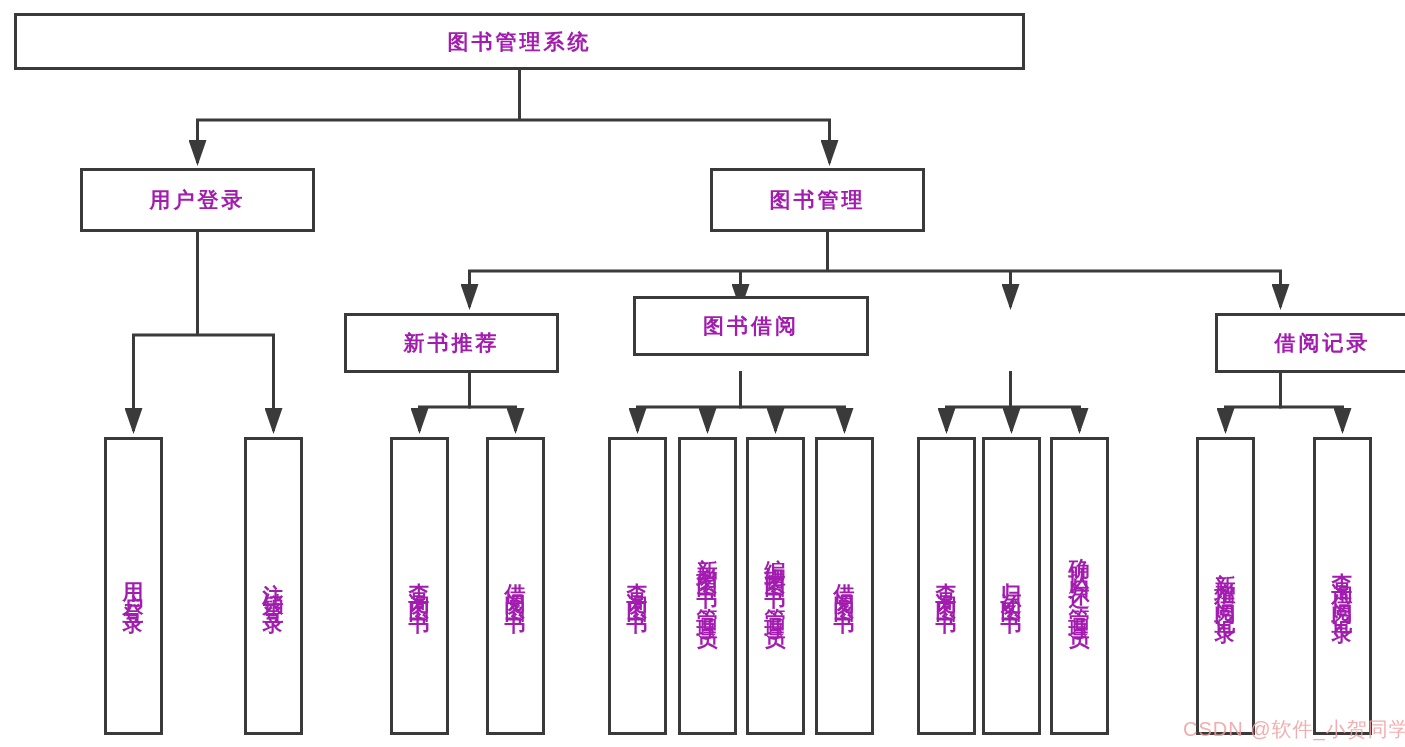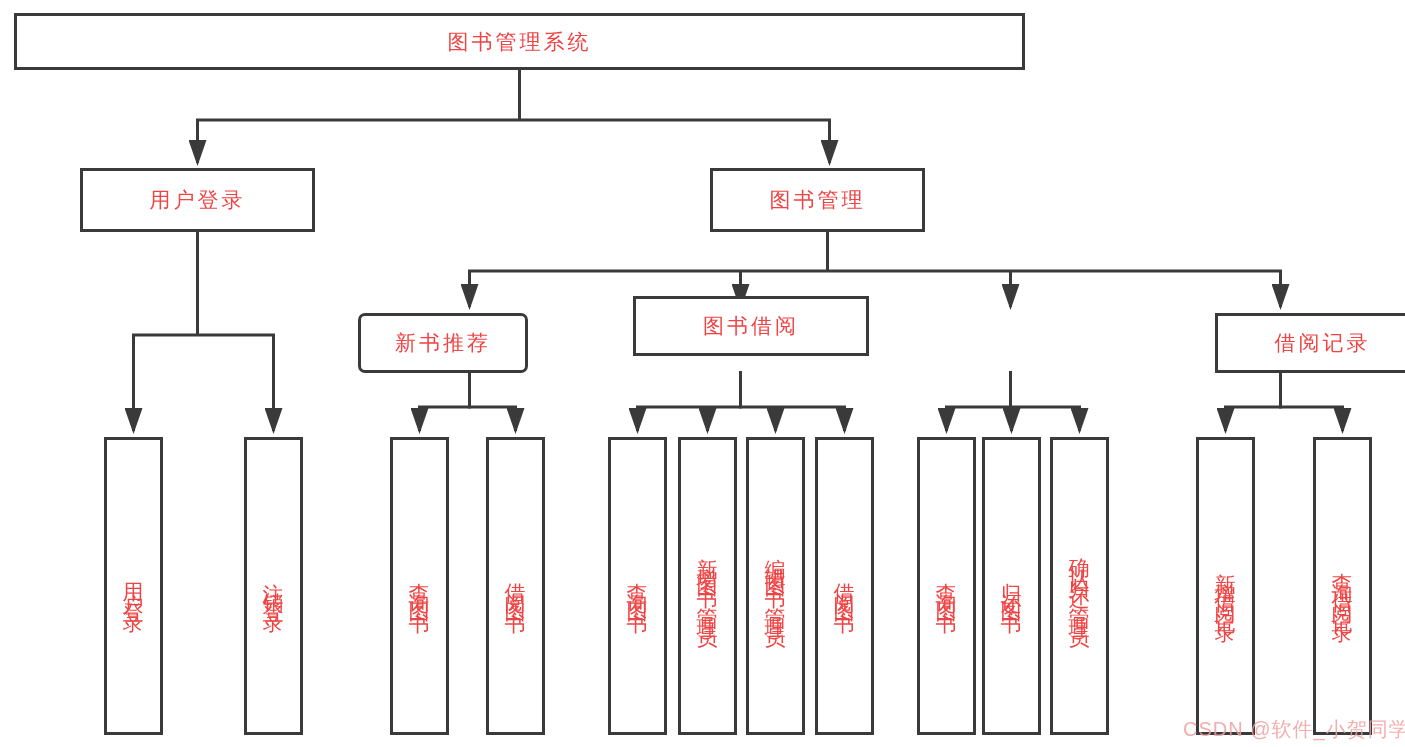--- a/index.html
+++ b/index.html
@@ -12,21 +12,22 @@
   }
   .wires { position:absolute; left:0; top:0; }
   .box {
     position:absolute;
     box-sizing:border-box;
     background:#ffffff;
     border:3px solid #3a3a3a;
     display:flex;
     align-items:center;
     justify-content:center;
-    color:#ef4444;
+    color:#a21caf;
+    font-weight:bold;
   }
   .box.h { font-size:21px; letter-spacing:3px; white-space:nowrap; }
   .box.v .vtxt {
     writing-mode:vertical-rl;
     text-orientation:mixed;
     font-size:21px;
     letter-spacing:10px;
     line-height:1.1;
   }
   .watermark {
@@ -88,21 +89,21 @@
       <line x1="1225.5" y1="407" x2="1225.5" y2="431" marker-end="url(#arr)"></line>
       <line x1="1342.5" y1="407" x2="1342.5" y2="431" marker-end="url(#arr)"></line>
     </g>
   </svg>
 
   <div class="box h" style="left:14px;top:13px;width:1011px;height:57px;">图书管理系统</div>
 
   <div class="box h" style="left:80px;top:168px;width:235px;height:64px;">用户登录</div>
   <div class="box h" style="left:710px;top:168px;width:215px;height:64px;">图书管理</div>
 
-  <div class="box h" style="left:358px;top:313px;width:170px;height:60px;border-radius:7px;">新书推荐</div>
+  <div class="box h" style="left:344px;top:313px;width:215px;height:60px;">新书推荐</div>
   <div class="box h" style="left:633px;top:296px;width:236px;height:60px;">图书借阅</div>
   <div class="box h" style="left:1173px;top:313px;width:215px;height:60px;margin-left:42px;">借阅记录</div>
 
   <div class="box v" style="left:104px;top:437px;width:59px;height:298px;">
     <span class="vtxt">用户登录</span>
   </div>
   <div class="box v" style="left:244px;top:437px;width:59px;height:298px;">
     <span class="vtxt">注销登录</span>
   </div>
 

